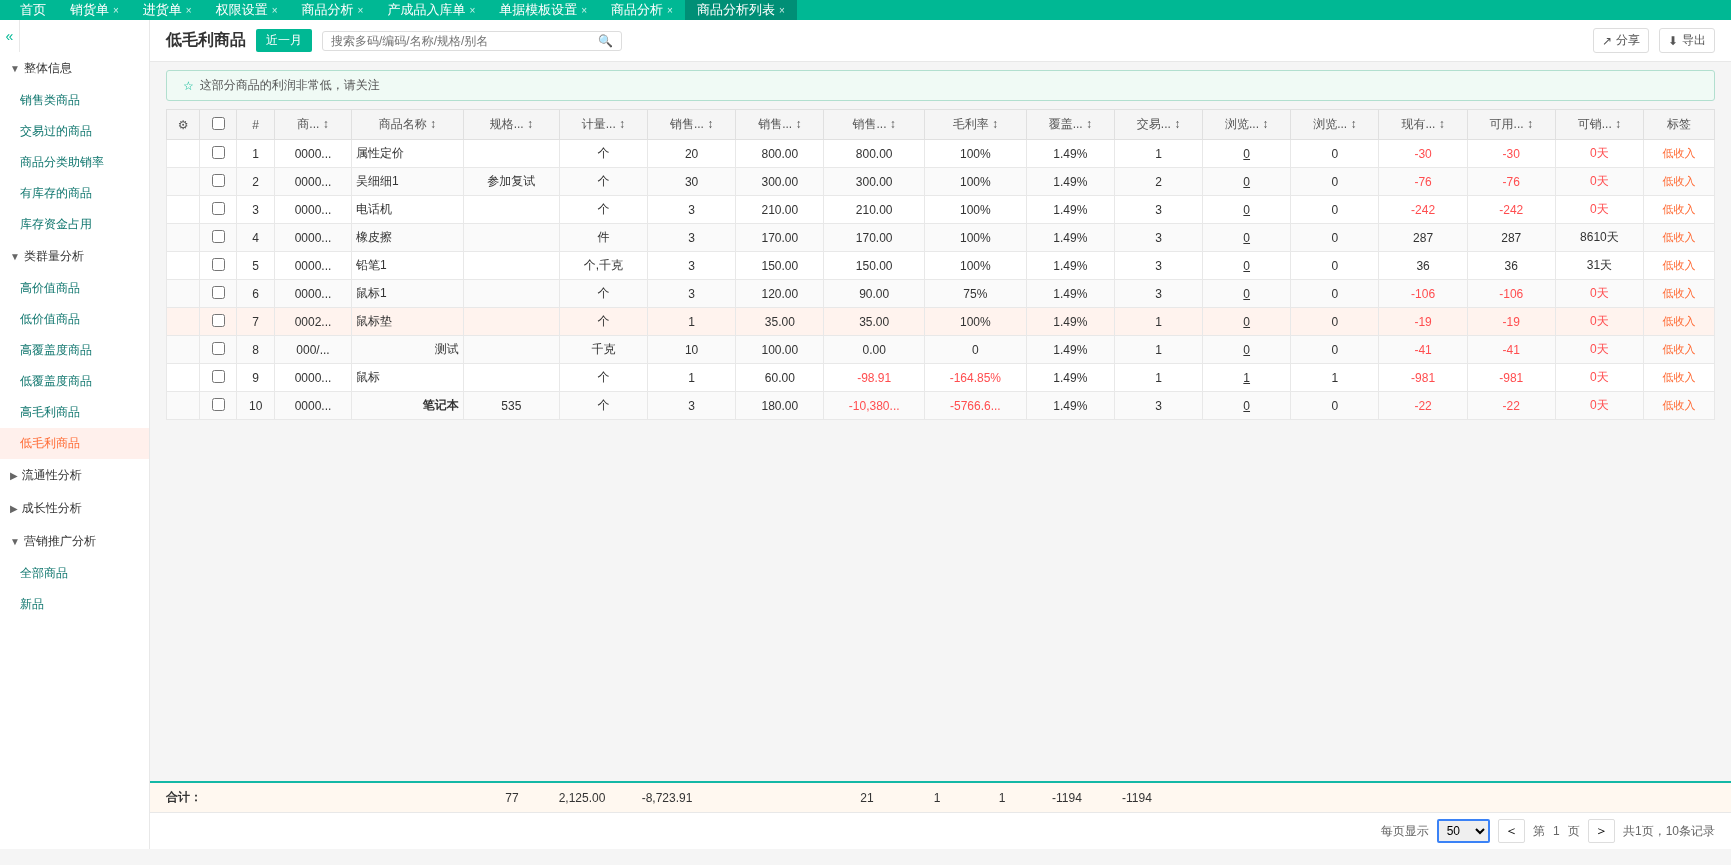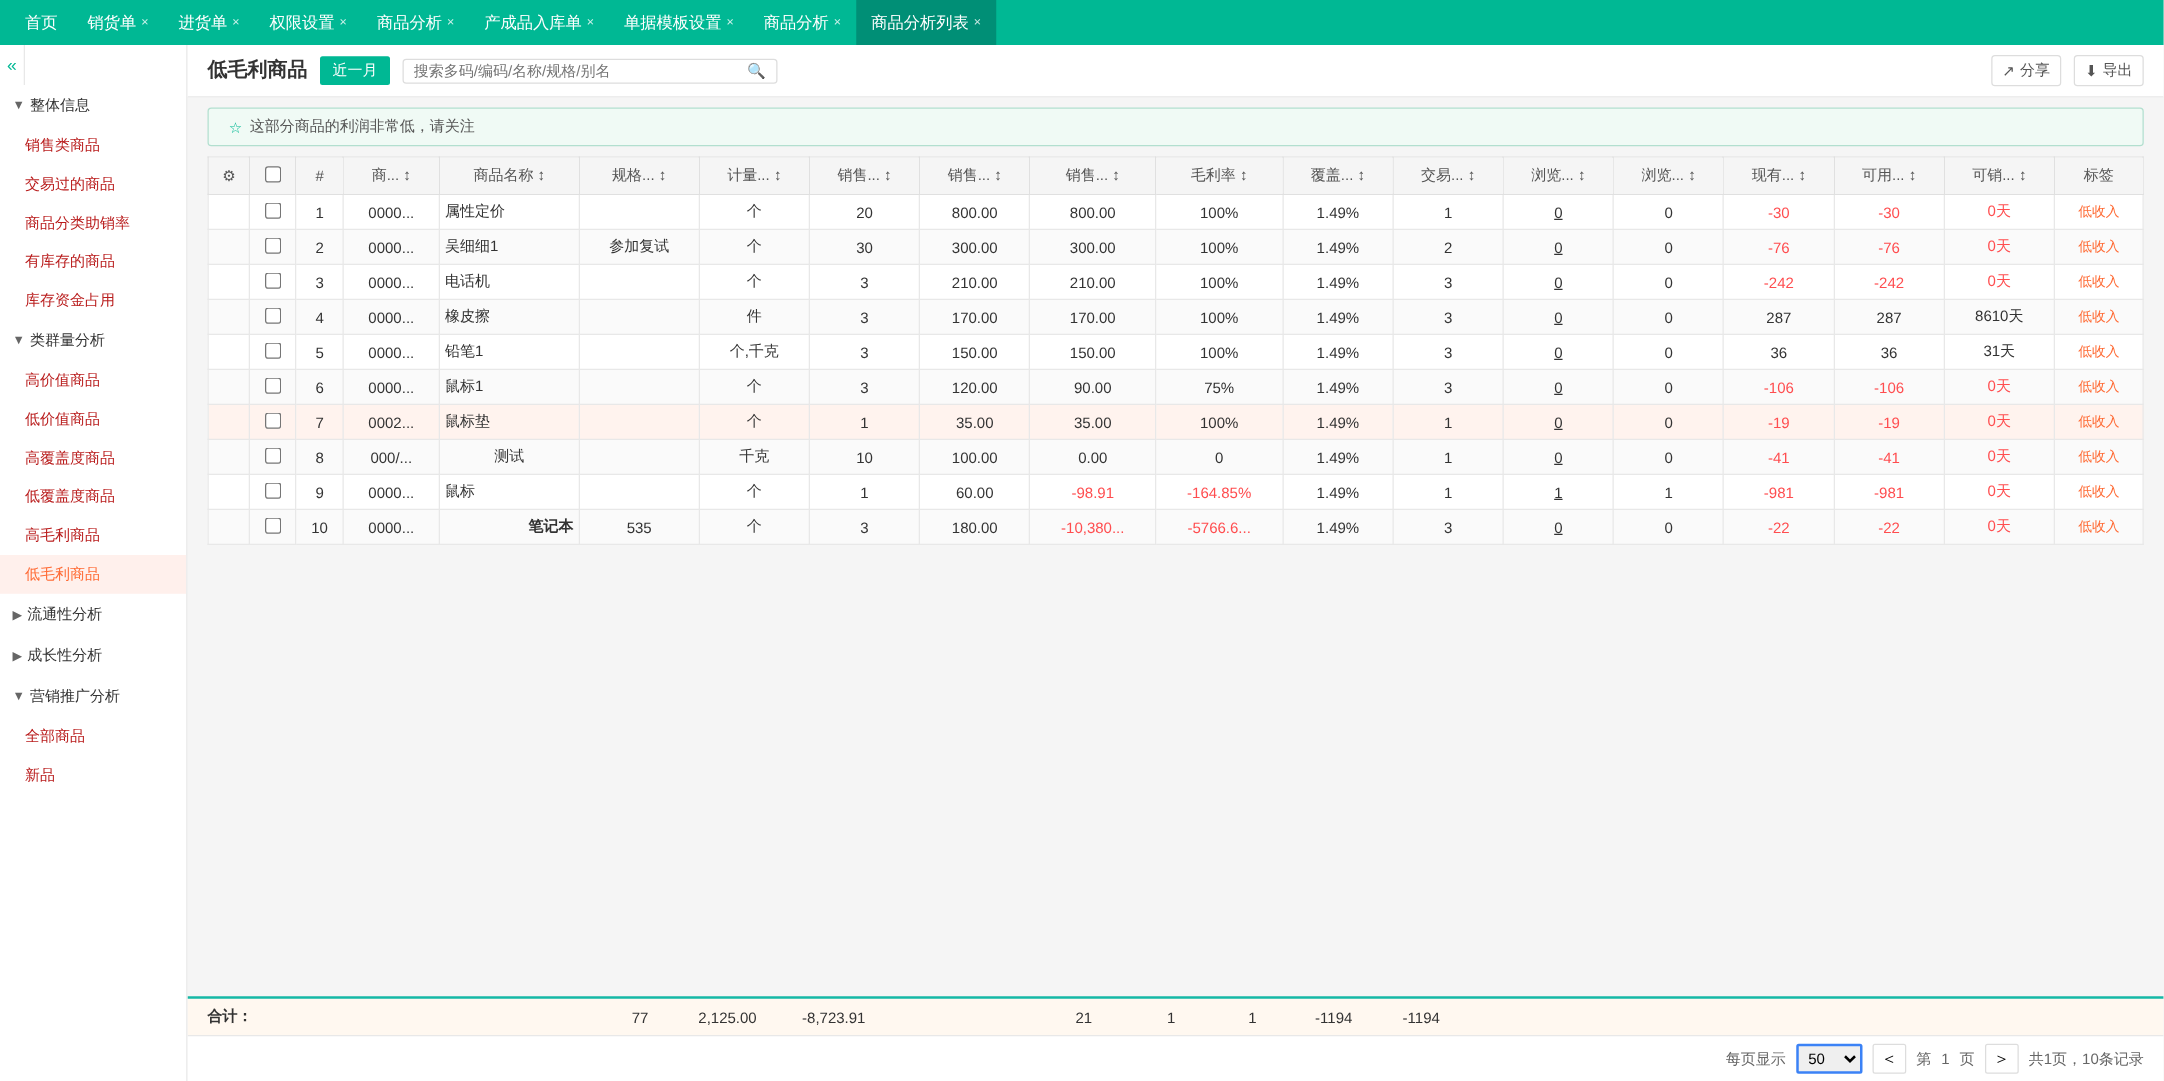--- a/index.html
+++ b/index.html
@@ -3,21 +3,21 @@
   <meta charset="utf-8">
   <style>
     * { box-sizing: border-box; margin: 0; padding: 0; }
     body { font-family: 'Microsoft YaHei', Arial, sans-serif; font-size: 12px; background: #f5f5f5; color: #333; }
 
     
     .top-nav {
       background: #00b894;
       display: flex;
       align-items: center;
-      height: 36px;
+      height: 20px;
       padding: 0 8px;
       color: #fff;
     }
     .top-nav .nav-item {
       padding: 0 12px;
       height: 36px;
       display: flex;
       align-items: center;
       cursor: pointer;
       font-size: 13px;
@@ -42,21 +42,21 @@
       align-items: center;
       padding: 8px 10px;
       color: #333;
       font-size: 12px;
       cursor: pointer;
     }
     .sidebar-group-header .arrow { margin-right: 4px; color: #666; font-size: 10px; }
     .sidebar-item {
       padding: 7px 10px 7px 20px;
       cursor: pointer;
-      color: #b91c1c;
+      color: #0f766e;
       font-size: 12px;
     }
     .sidebar-item.active { background: #fff0ec; color: #ff6b35; }
 
     
     .content { flex: 1; display: flex; flex-direction: column; overflow: hidden; }
 
     
     .content-header {
       display: flex;
@@ -486,21 +486,21 @@
       <td class="red-text">-19</td>
       <td class="red-text">-19</td>
       <td class="red-text">0天</td>
       <td class="tag-low-income">低收入</td>
     </tr>
             <tr>
       <td></td>
       <td><input type="checkbox" style=""></td>
       <td>8</td>
       <td>000/...</td>
-      <td style="text-align:center;">测试</td>
+      <td style="text-align:right;">测试</td>
       <td></td>
       <td>千克</td>
       <td>10</td>
       <td>100.00</td>
       <td class="">0.00</td>
       <td class="">0</td>
       <td>1.49%</td>
       <td>1</td>
       <td class="underlined">0</td>
       <td>0</td>

